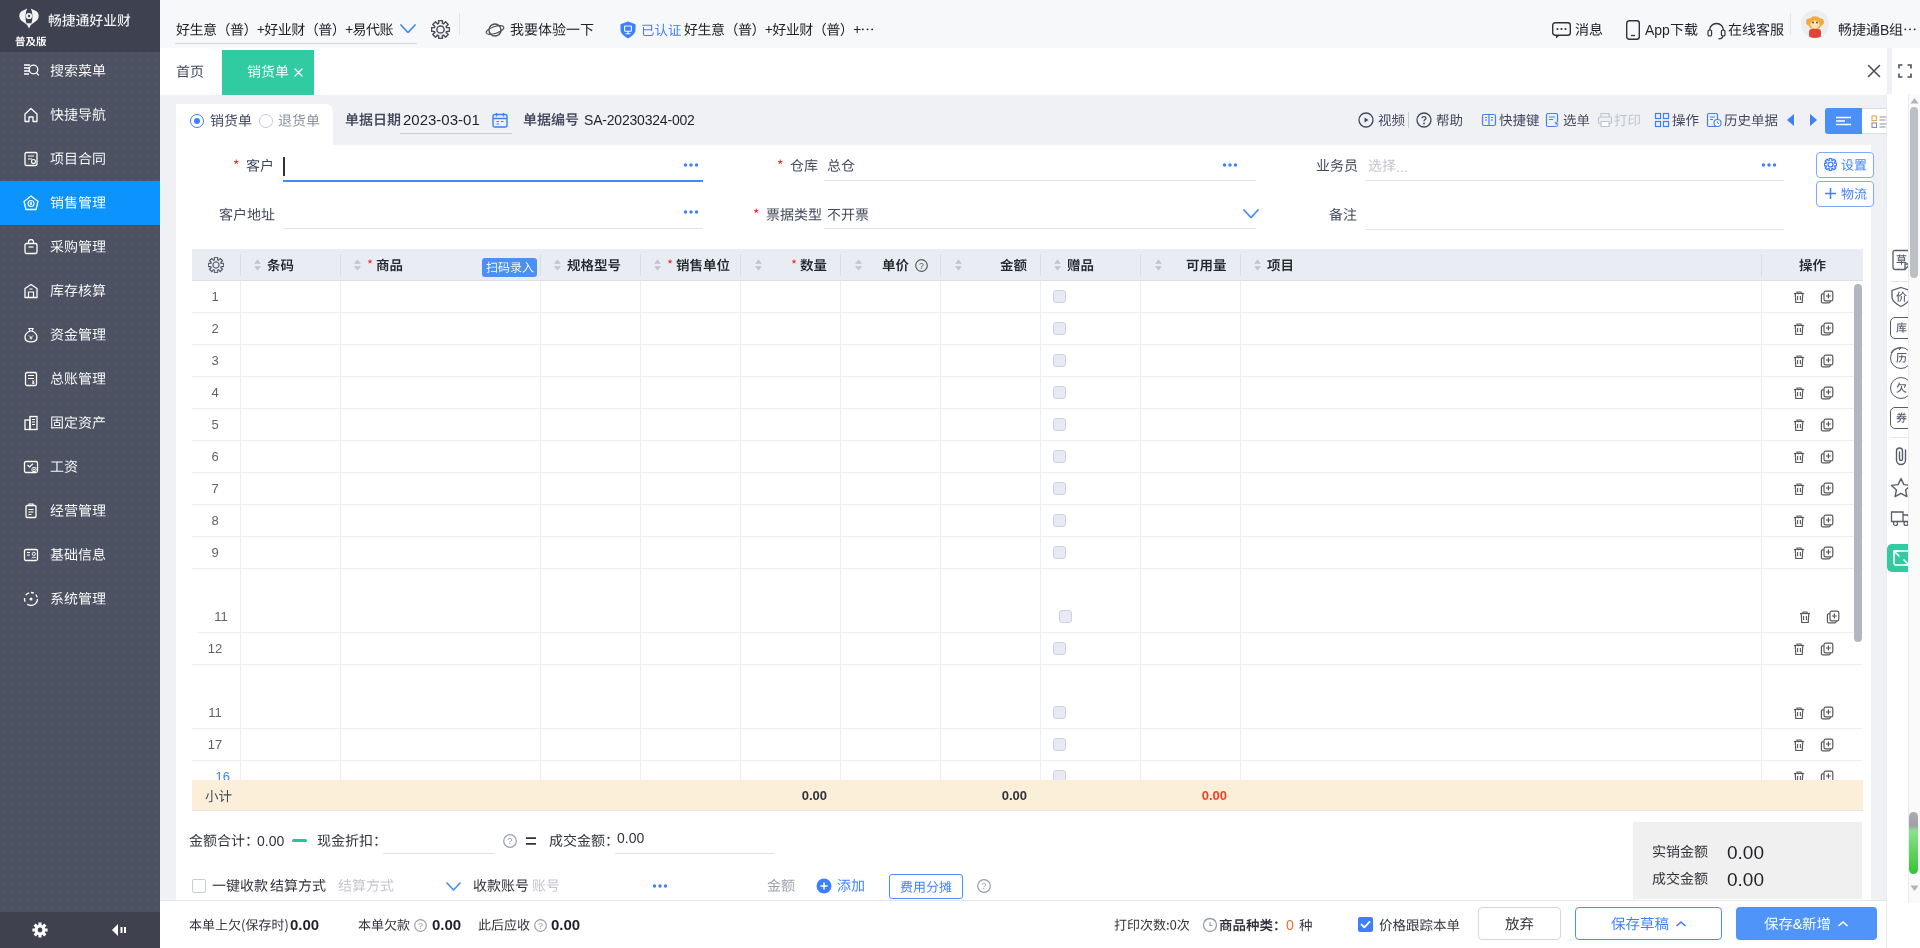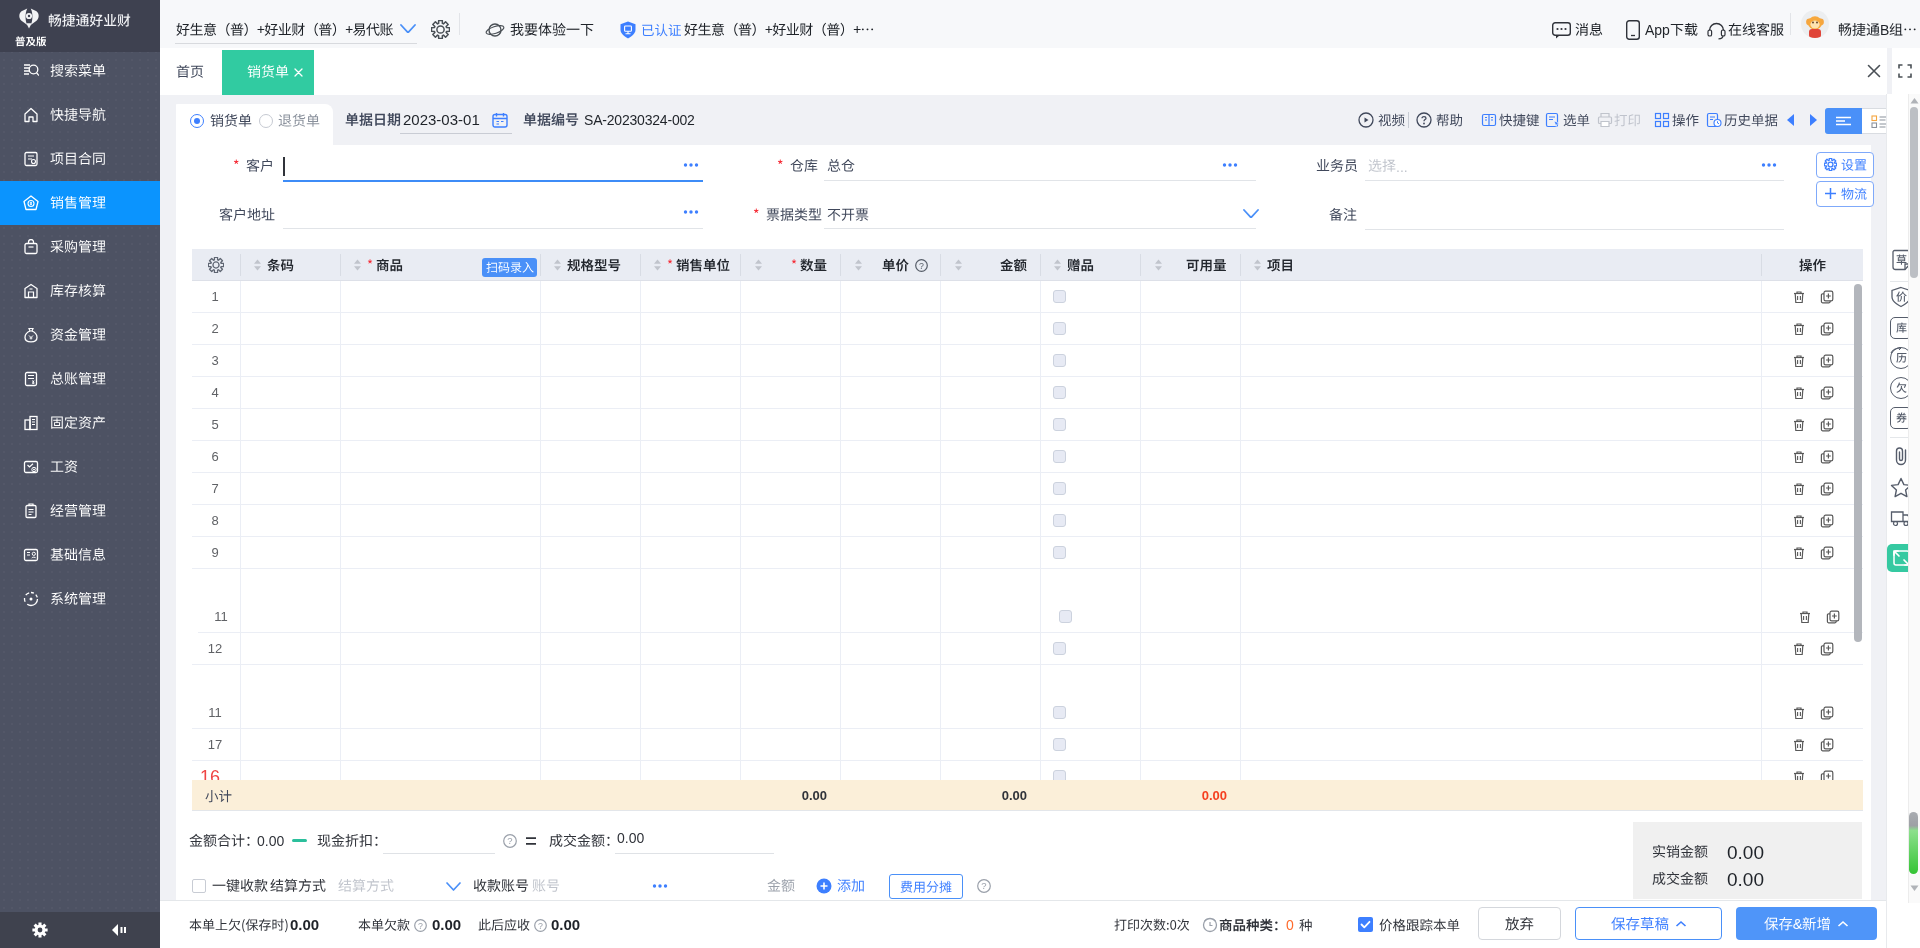--- a/index.html
+++ b/index.html
@@ -1208,21 +1208,21 @@
           <path d="M3.2 3.5 L3.8 12.5 H10.2 L10.8 3.5" stroke="#595959" stroke-width="1.2"></path>
           <path d="M5.6 6 V10 M8.4 6 V10" stroke="#595959" stroke-width="1.1"></path>
         </svg>
         <svg class="a ico" style="left:1628px;top:9px" width="14" height="14" viewBox="0 0 14 14" fill="none">
           <rect x="4" y="1.2" width="8.8" height="9.6" rx="1.6" stroke="#595959" stroke-width="1.2"></rect>
           <path d="M4 3.8 H2.6 C1.9 3.8 1.4 4.3 1.4 5 V11.6 C1.4 12.3 1.9 12.8 2.6 12.8 H9 C9.7 12.8 10.2 12.3 10.2 11.6 V10.8" stroke="#595959" stroke-width="1.2" fill="none"></path>
           <path d="M8.4 3.6 V8.4 M6 6 H10.8" stroke="#595959" stroke-width="1.2"></path>
         </svg>
       </div>
       <div class="a" style="left:0;top:480px;width:1671px;height:32px">
-        <div class="a" style="left:8px;top:8px;width:30px;text-align:left;font-size:18px;line-height:16px;color:#ef4444">16</div>
+        <div class="a" style="left:8px;top:8px;width:30px;text-align:right;font-size:13px;line-height:16px;color:#3b82f6">16</div>
         <div class="a" style="left:861px;top:9px;width:13px;height:13px;background:#e7eaf4;border:1px solid #ccd2de;border-radius:3px"></div>
         <svg class="a ico" style="left:1600px;top:9px" width="14" height="14" viewBox="0 0 14 14" fill="none">
           <path d="M2 3.5 H12" stroke="#595959" stroke-width="1.2"></path>
           <path d="M5 3.5 V2 H9 V3.5" stroke="#595959" stroke-width="1.2"></path>
           <path d="M3.2 3.5 L3.8 12.5 H10.2 L10.8 3.5" stroke="#595959" stroke-width="1.2"></path>
           <path d="M5.6 6 V10 M8.4 6 V10" stroke="#595959" stroke-width="1.1"></path>
         </svg>
         <svg class="a ico" style="left:1628px;top:9px" width="14" height="14" viewBox="0 0 14 14" fill="none">
           <rect x="4" y="1.2" width="8.8" height="9.6" rx="1.6" stroke="#595959" stroke-width="1.2"></rect>
           <path d="M4 3.8 H2.6 C1.9 3.8 1.4 4.3 1.4 5 V11.6 C1.4 12.3 1.9 12.8 2.6 12.8 H9 C9.7 12.8 10.2 12.3 10.2 11.6 V10.8" stroke="#595959" stroke-width="1.2" fill="none"></path>

